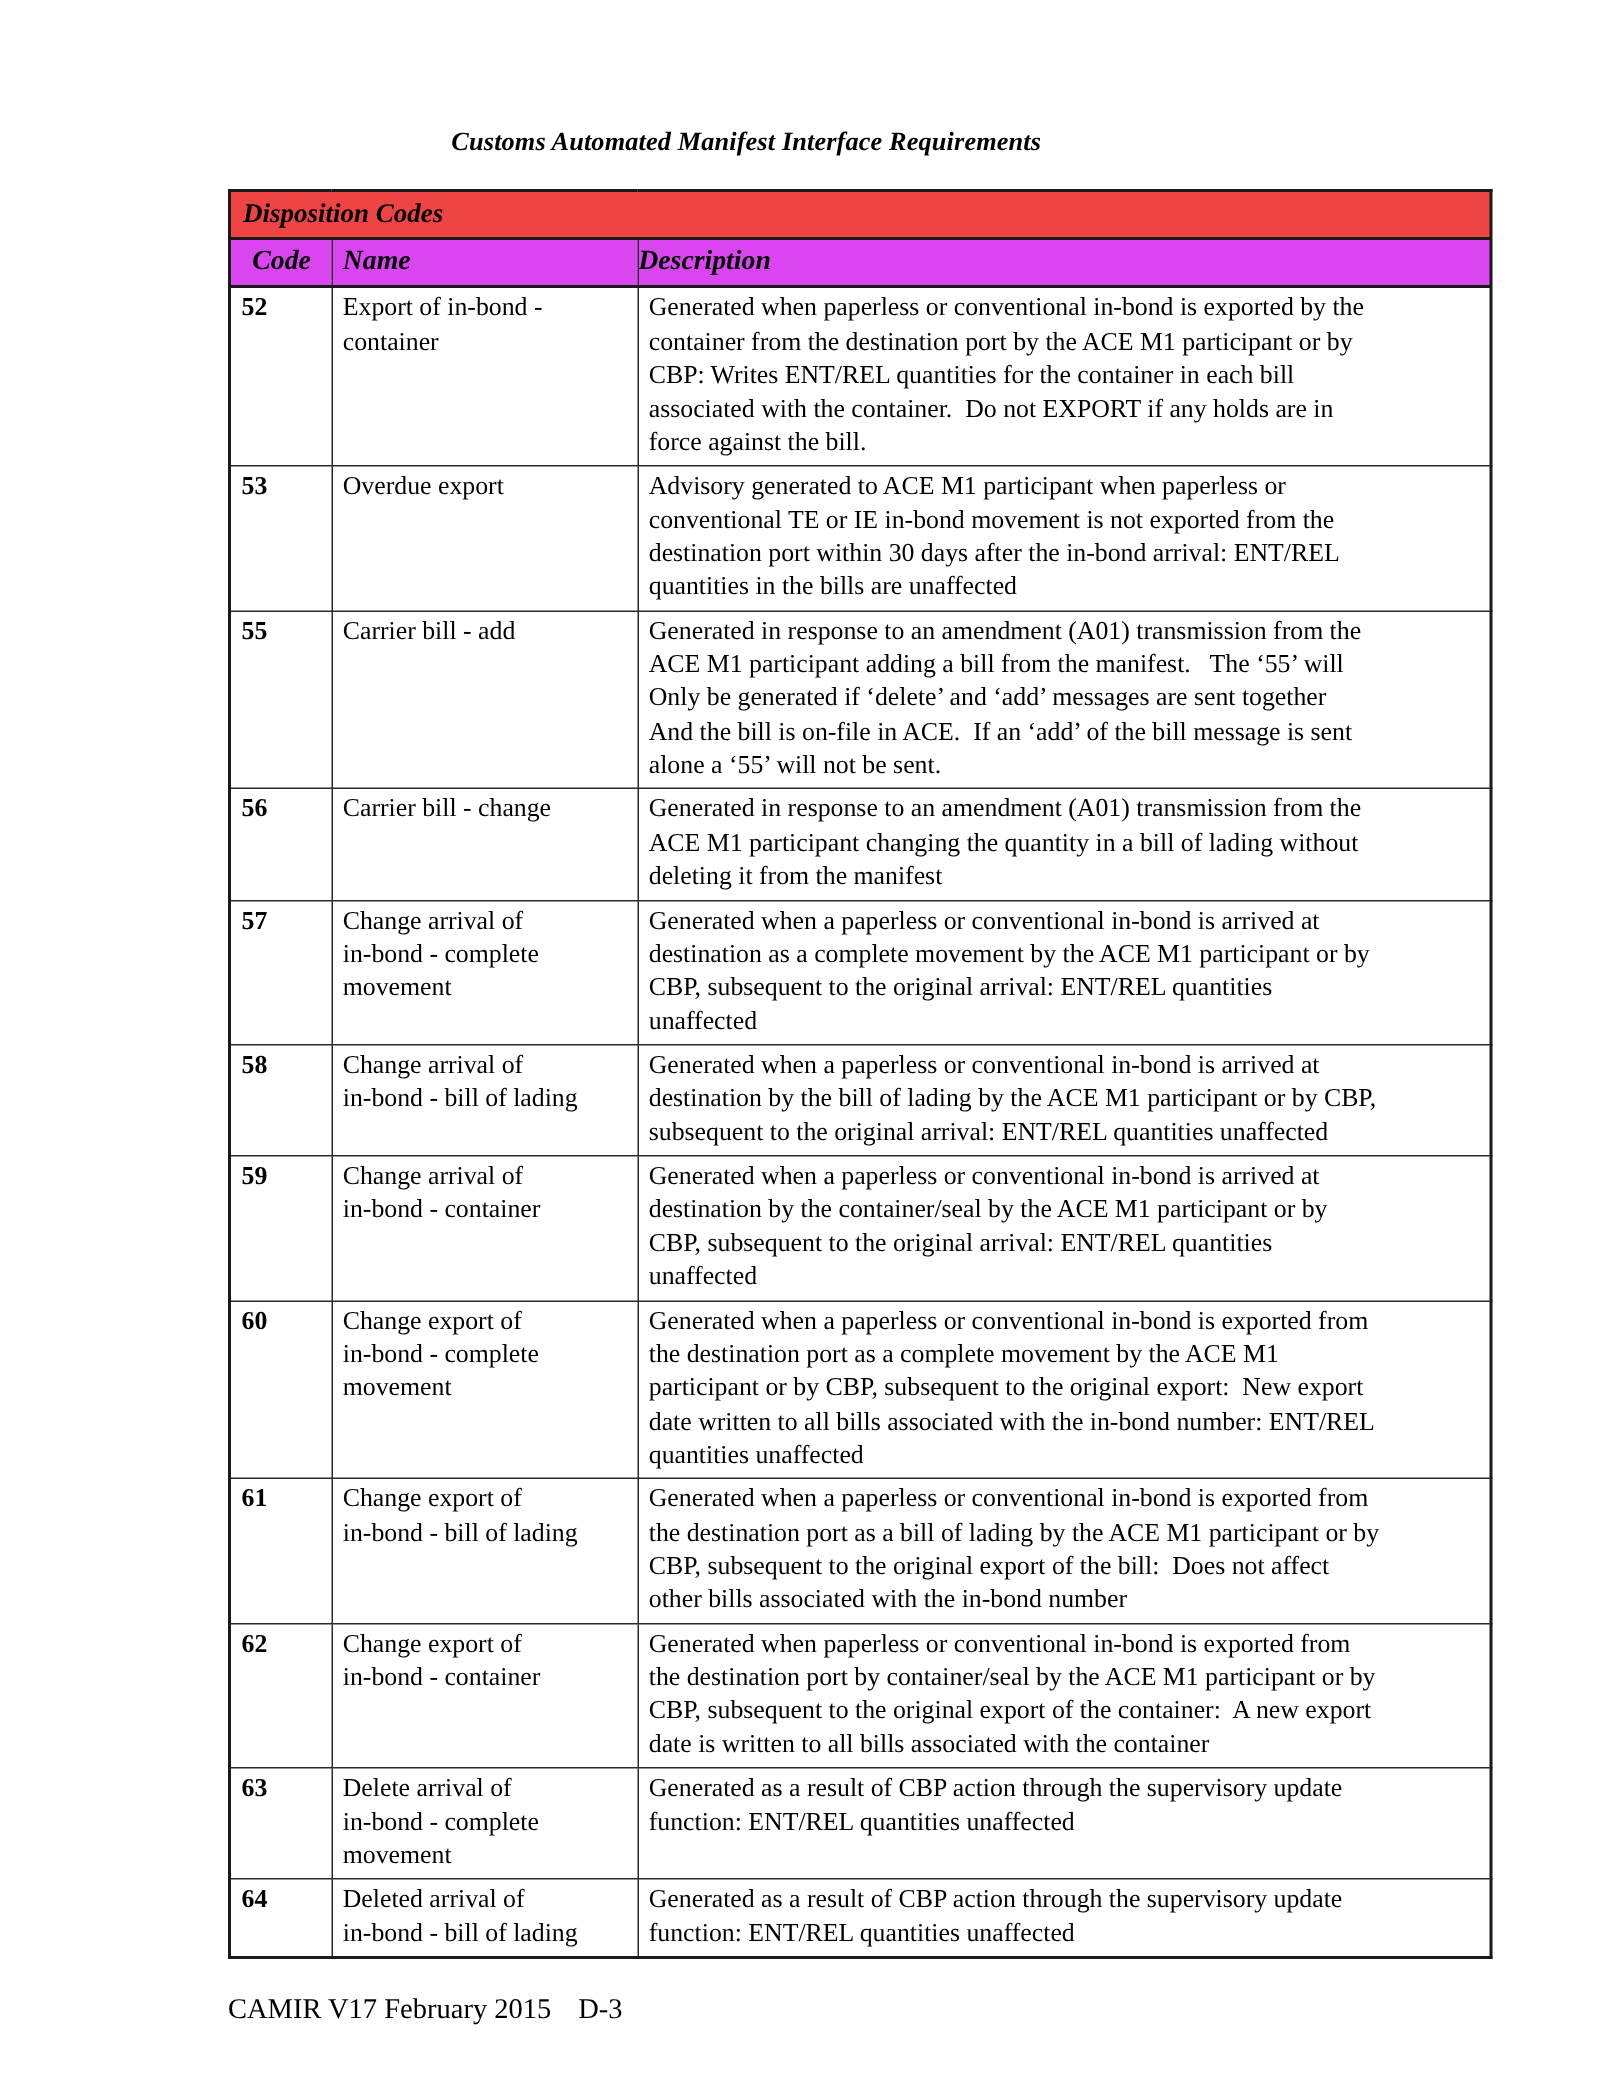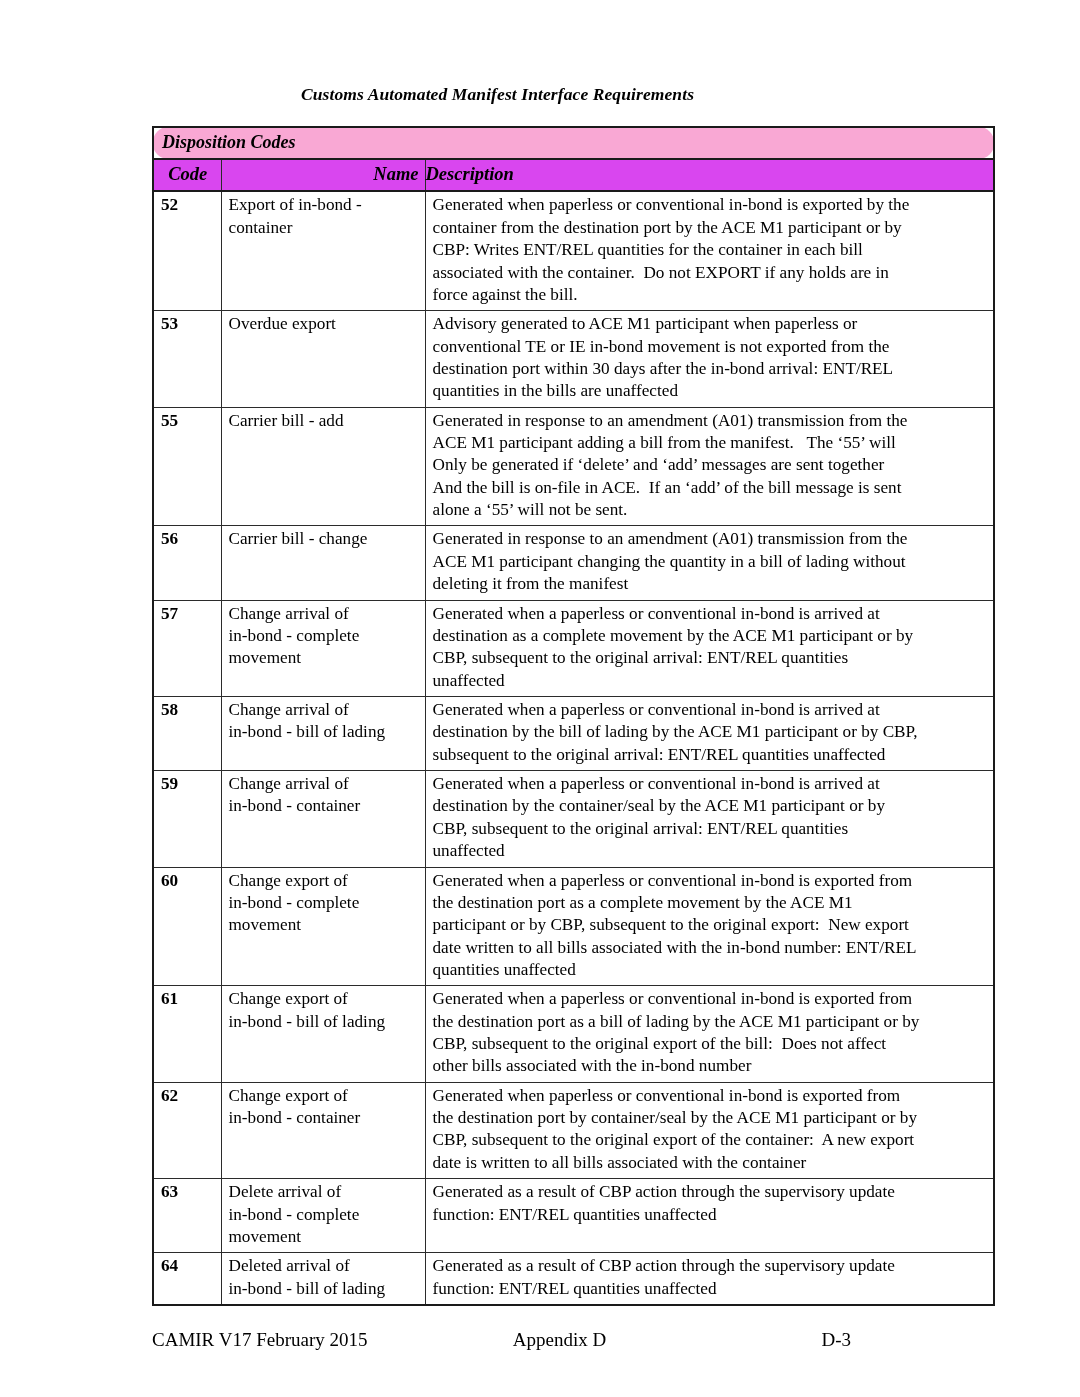--- a/index.html
+++ b/index.html
@@ -63,40 +63,39 @@
     border: 1px solid #2b2b2b;
     vertical-align: top;
     padding: 2px 6px 4px 7px;
     font-size: 17.2px;
     line-height: 1.30;
     text-align: left;
   }
 
   
   tr.title-row td {
-    background: #f9a8d4;
+    background: #ef4444;
     font-style: italic;
     font-weight: bold;
     font-size: 18px;
     padding: 3px 6px 4px 8px;
     border-bottom: 2px solid #1a1a1a;
-    border-radius: 15px;
   }
 
   
   tr.head-row th {
     background: #d946ef;
     font-style: italic;
     font-weight: bold;
     font-size: 18.5px;
     padding: 2px 6px 4px 7px;
     border-bottom: 2px solid #1a1a1a;
   }
   tr.head-row th.h-code { text-align: center; }
-  tr.head-row th.h-name { text-align: right; }
+  tr.head-row th.h-name { text-align: left; }
   tr.head-row th.h-desc { text-align: left; padding-left: 0; }
 
   
   td.cell-code {
     text-align: center;
     font-weight: bold;
     font-size: 17.4px;
     padding-top: 3px;
     margin-top: 31px;
   }
@@ -307,17 +306,16 @@
               <span class="ln">Generated as a result of CBP action through the supervisory update</span>
               <span class="ln">function: ENT/REL quantities unaffected</span>
             </td>
           </tr>
         </tbody>
     </table>
   </div>
 
   <div class="doc-footer">
     <span class="f-left">CAMIR V17 February 2015</span>
-    <span class="f-center">Appendix D</span>
     <span class="f-right">D-3</span>
   </div>
 
 </div>
 
 </body></html>

